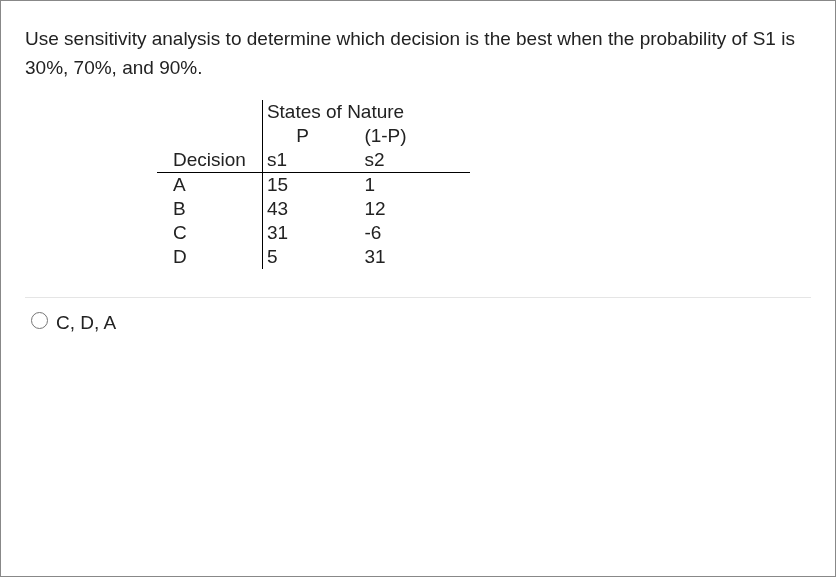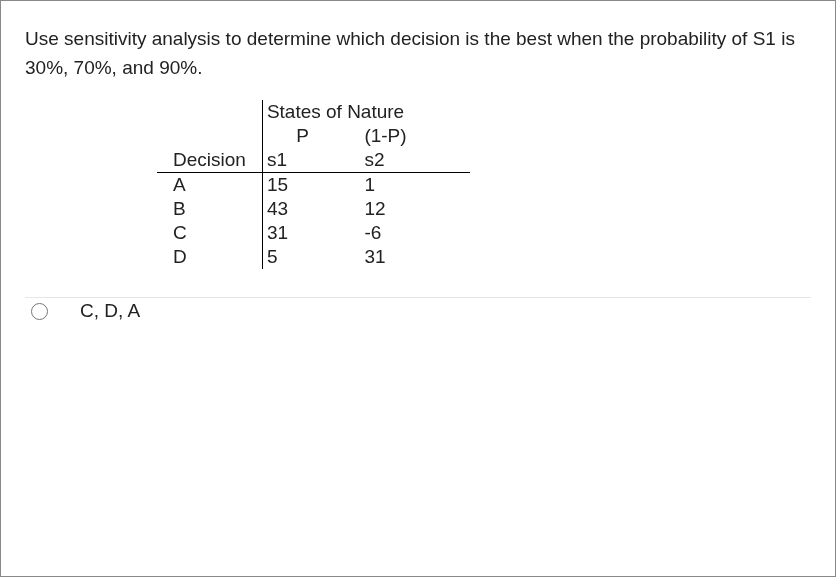--- a/index.html
+++ b/index.html
@@ -39,24 +39,23 @@
     width: 42px;
   }
   .border-right { border-right: 1px solid #000; }
   .border-bottom td { border-bottom: 1px solid #000; margin-left: 12px; }
 
   .options {
     margin-top: 10px;
   }
   .opt {
     border-top: 1px solid #e5e5e5;
-    padding: 2px 6px 14px 6px;
+    padding: 14px 6px 14px 6px;
     display: flex;
-    align-items: center;
-    gap: 32px;
+    gap: 8px;
   }
   .opt:last-child { }
   .opt input[type="radio"] {
     width: 17px;
     height: 17px;
     margin: 0;
     accent-color: #555;
   }
   .opt label {
     cursor: pointer;

